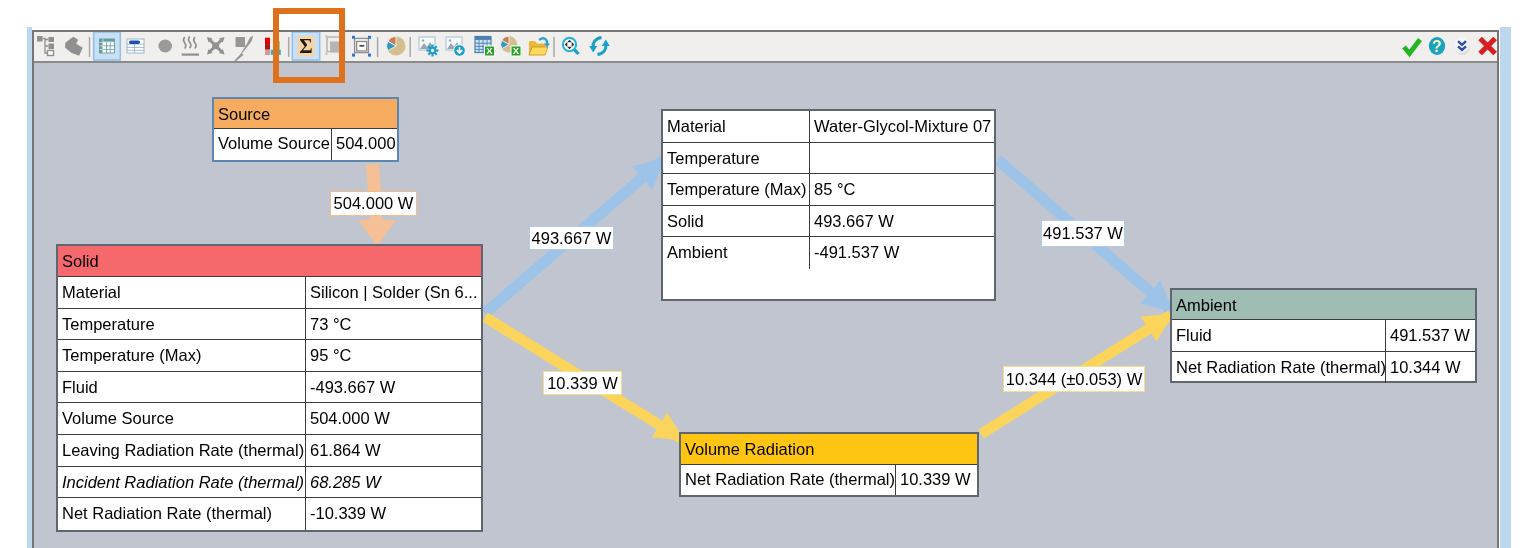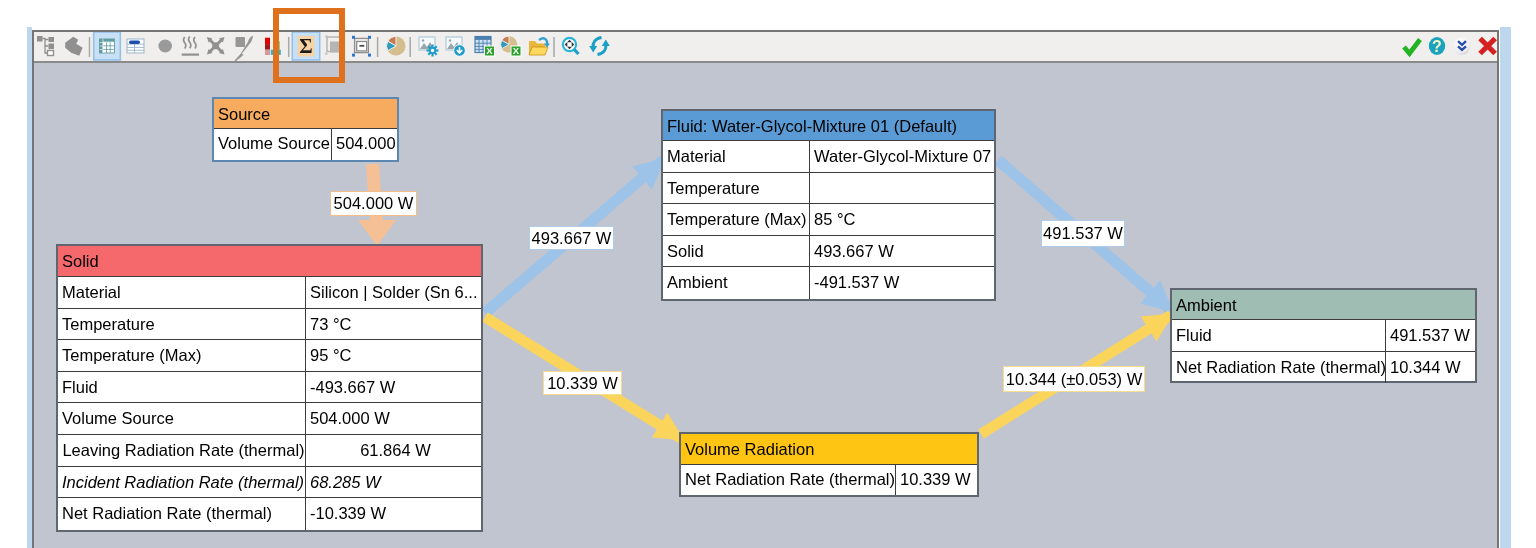--- a/index.html
+++ b/index.html
@@ -257,36 +257,35 @@
         <div class="c2">95 °C</div>
       </div>
     <div class="row" style="height:31.6px; line-height:30px;">
         <div class="c1" style="width:248px;">Fluid</div>
         <div class="c2">-493.667 W</div>
       </div>
     <div class="row" style="height:31.6px; line-height:30px;">
         <div class="c1" style="width:248px;">Volume Source</div>
         <div class="c2">504.000 W</div>
       </div>
-    <div class="row" style="height:31.6px; line-height:30px;text-align:center;">
+    <div class="row" style="height:31.6px; line-height:30px;">
         <div class="c1" style="width:248px;">Leaving Radiation Rate (thermal)</div>
         <div class="c2">61.864 W</div>
       </div>
     <div class="row" style="height:31.6px; line-height:30px;font-style:italic;">
         <div class="c1" style="width:248px;">Incident Radiation Rate (thermal)</div>
         <div class="c2">68.285 W</div>
       </div>
     <div class="row" style="height:31.6px; line-height:30px;">
         <div class="c1" style="width:248px;">Net Radiation Rate (thermal)</div>
         <div class="c2">-10.339 W</div>
       </div>
   </div>
 
   <div class="tbl" id="t-fluid" style="left:661px; top:109px; width:335px; height:192px;">
-    <div class="hd" style="height:30px; line-height:30px; background:#5b9bd5;">Fluid: Water-Glycol-Mixture 01 (Default)</div>
     <div class="row" style="height:31.6px; line-height:30px;">
         <div class="c1" style="width:147px;">Material</div>
         <div class="c2">Water-Glycol-Mixture 07</div>
       </div>
     <div class="row" style="height:31.6px; line-height:30px;">
         <div class="c1" style="width:147px;">Temperature</div>
       </div>
     <div class="row" style="height:31.6px; line-height:30px;">
         <div class="c1" style="width:147px;">Temperature (Max)</div>
         <div class="c2">85 °C</div>

